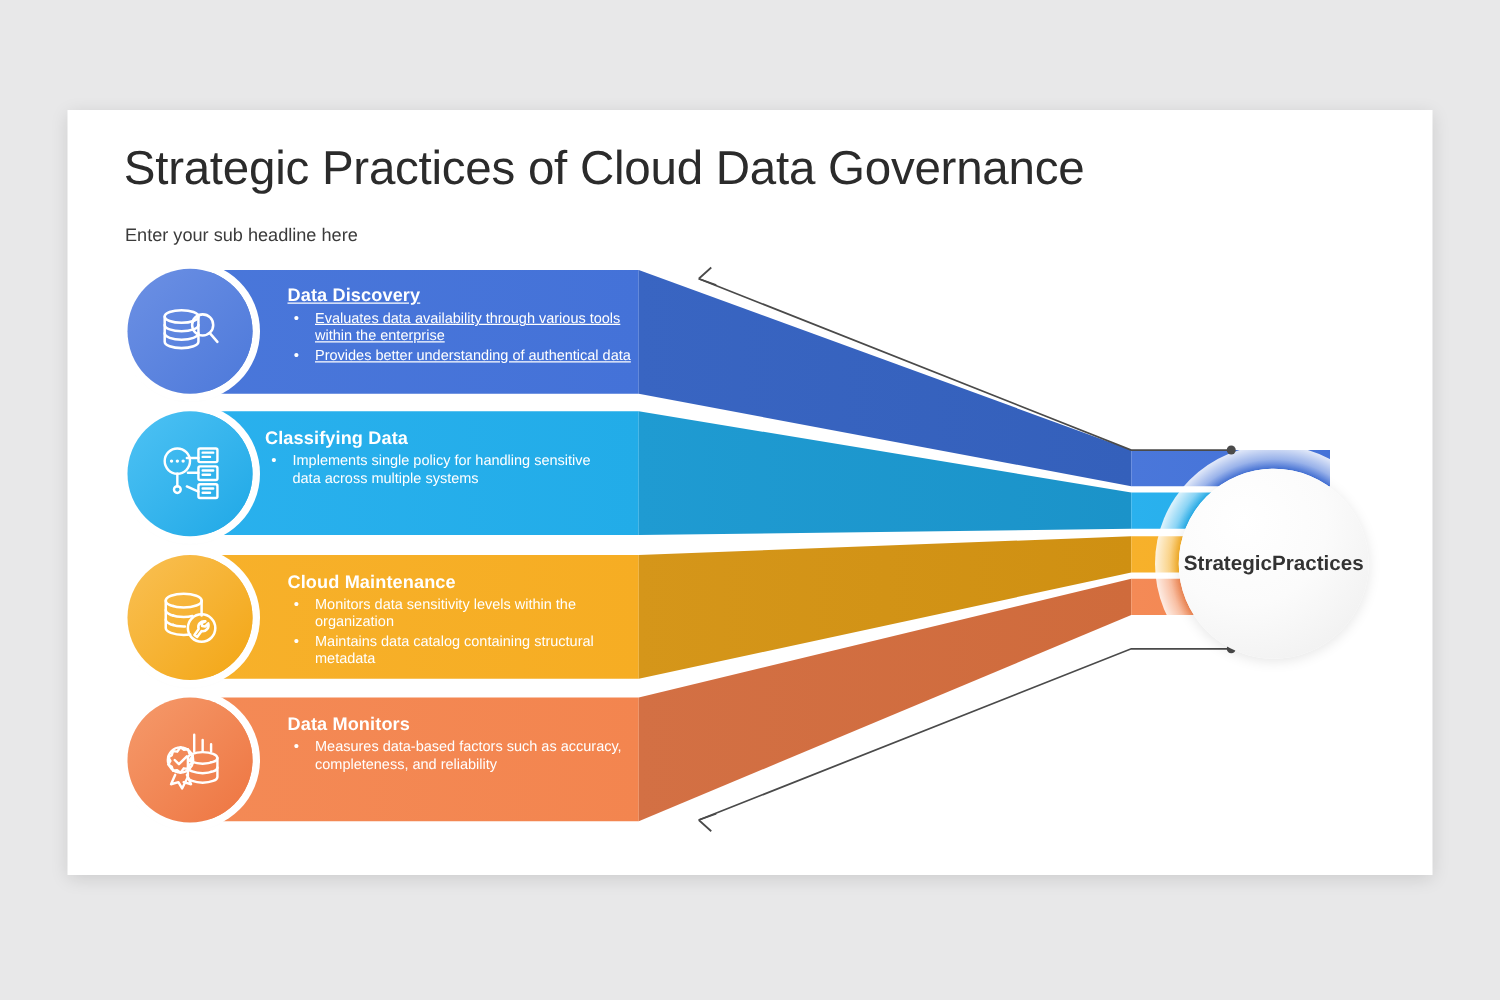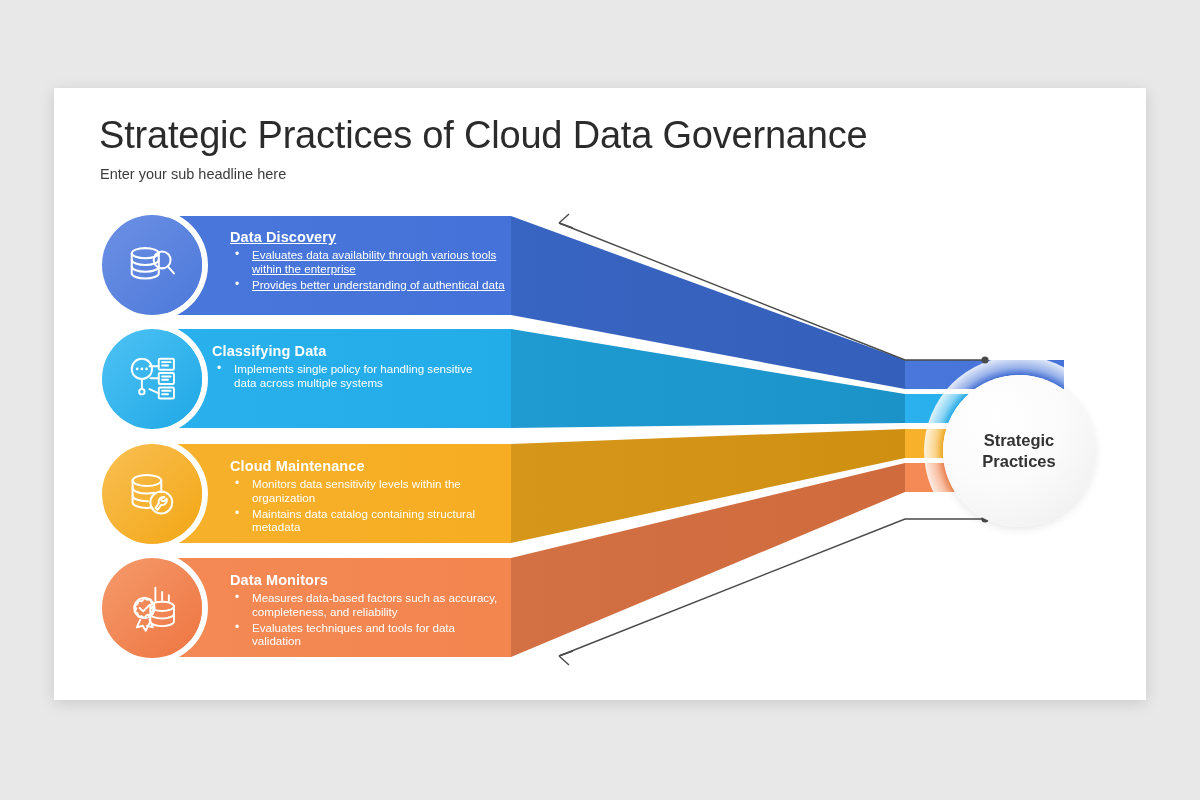--- a/index.html
+++ b/index.html
@@ -37,21 +37,21 @@
     top: 26px;
     font-size: 38px;
     font-weight: 400;
     color: #2b2b2b;
     letter-spacing: -0.2px;
     white-space: nowrap;
   }
   #subtitle {
     position: absolute;
     left: 46px;
-    top: 78px;
+    top: 93px;
     font-size: 14.5px;
     font-weight: 400;
     color: #3b3b3b;
     white-space: nowrap;
   }
 
   
   #ribbons {
     position: absolute;
     left: 0;
@@ -113,21 +113,21 @@
   #hub {
     position: absolute;
     left: 889px;
     top: 287px;
     width: 152px;
     height: 152px;
     border-radius: 50%;
     background: radial-gradient(circle at 34% 28%, #ffffff 0%, #fbfbfb 45%, #ededed 100%);
     box-shadow: 0 2px 10px rgba(0,0,0,0.10);
     display: flex;
-    flex-direction: column;
+    flex-direction: row;
     align-items: center;
     justify-content: center;
   }
   #hub .hub-line {
     font-size: 16.5px;
     font-weight: bold;
     color: #333333;
     line-height: 21px;
     text-align: center;
   }
@@ -312,21 +312,20 @@
       <ul class="band-list">
         <li>Monitors data sensitivity levels within the organization</li>
         <li>Maintains data catalog containing structural metadata</li>
       </ul>
     </div>
 
     <div class="band-text" style="left:176px; top:484px;">
       <p class="band-title">Data Monitors</p>
       <ul class="band-list">
         <li>Measures data-based factors such as accuracy, completeness, and reliability</li>
-        <li>Evaluates techniques and tools for data validation</li>
       </ul>
     </div>
 
     <div id="hub">
       <div class="hub-line">Strategic</div>
       <div class="hub-line">Practices</div>
     </div>
 
   </div>
 </div>

